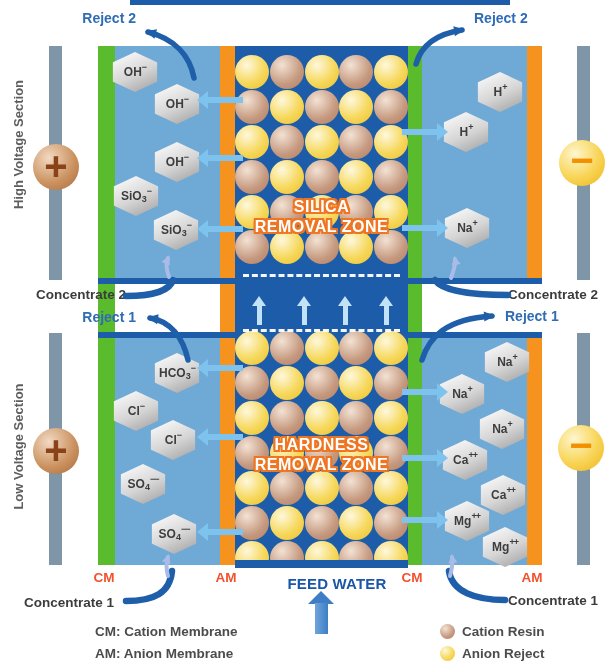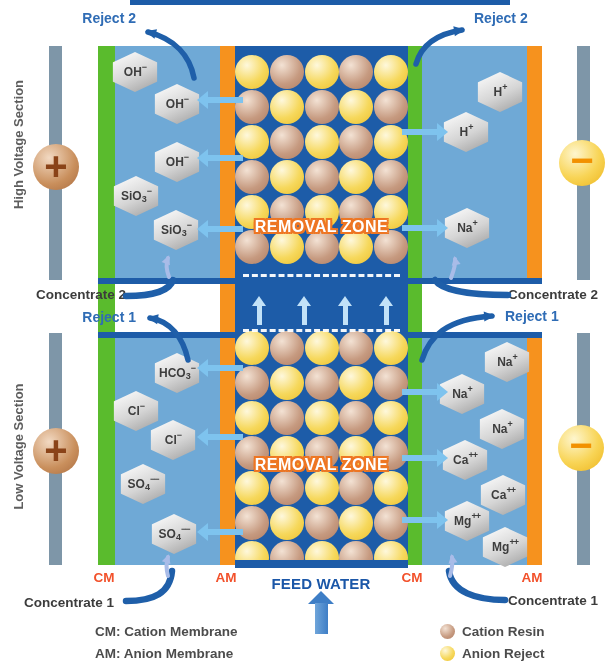--- a/index.html
+++ b/index.html
@@ -5,21 +5,21 @@
   html,body{margin:0;padding:0;background:#fff;}
   .stage{position:relative;width:610px;height:671px;background:#fff;overflow:hidden;
          font-family:"Liberation Sans",sans-serif;}
 
   
   .topbar{position:absolute;left:130px;top:0;width:380px;height:5px;background:#1D5CA8;}
 
   
   .waterlbl{position:absolute;color:#1B57A8;font-weight:bold;font-size:15px;text-align:center;letter-spacing:.2px;}
   .deion{left:171px;top:8px;width:300px;}
-  .feedw{left:221px;top:575px;width:200px;}
+  .feedw{left:237px;top:575px;width:200px;}
   .rejlbl{position:absolute;color:#2F6CB5;font-weight:bold;font-size:14px;}
   .r2l{left:58px;top:10px;width:78px;text-align:right;}
   .r2r{left:474px;top:10px;width:80px;text-align:left;}
   .r1l{left:50px;top:309px;width:86px;text-align:right;}
   .r1r{left:505px;top:308px;width:86px;text-align:left;}
   .conclbl{position:absolute;color:#3C3C3C;font-weight:bold;font-size:13.5px;}
   .c2l{left:18px;top:287px;width:108px;text-align:right;}
   .c2r{left:508px;top:287px;width:102px;text-align:left;}
   .c1l{left:12px;top:595px;width:102px;text-align:right;}
   .c1r{left:508px;top:593px;width:102px;text-align:left;}
@@ -218,21 +218,23 @@
         </div>
         <div class="garrow" style="left: 103px;">
           <i class="hd"></i>
           <i class="sh"></i>
         </div>
         <div class="garrow" style="left: 144px;">
           <i class="hd"></i>
           <i class="sh"></i>
         </div>
       </div>
+    <div class="zone" style="top:152px;">SILICA</div>
     <div class="zone" style="top:172px;">REMOVAL ZONE</div>
+    <div class="zone" style="top:390px;">HARDNESS</div>
     <div class="zone" style="top:410px;">REMOVAL ZONE</div>
   </div>
 
   <div id="ions">
       <div class="ion" style="left: 135px; top: 72px;">
         <span>OH</span>
         <sup>−</sup>
       </div>
       <div class="ion" style="left: 177px; top: 104px;">
         <span>OH</span>

